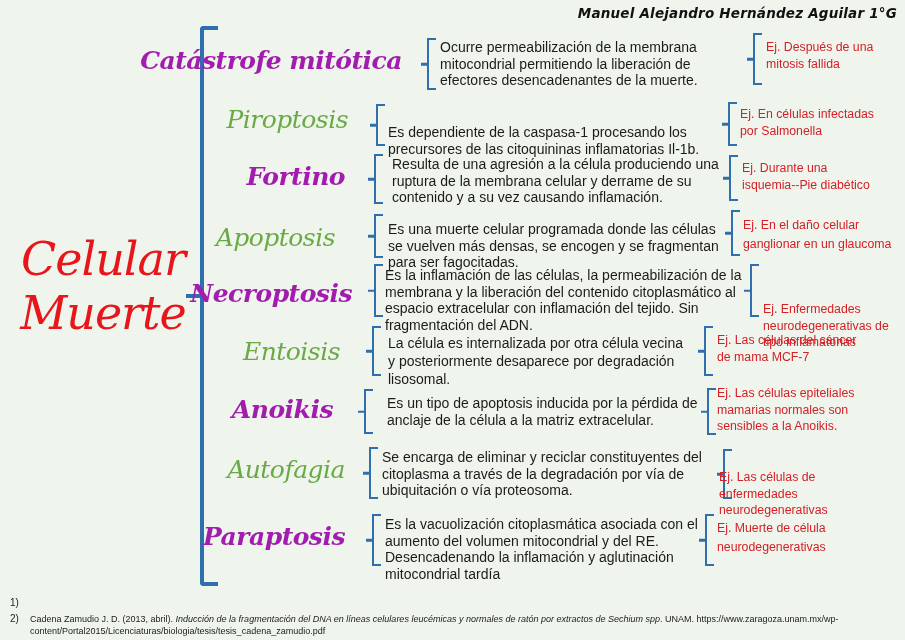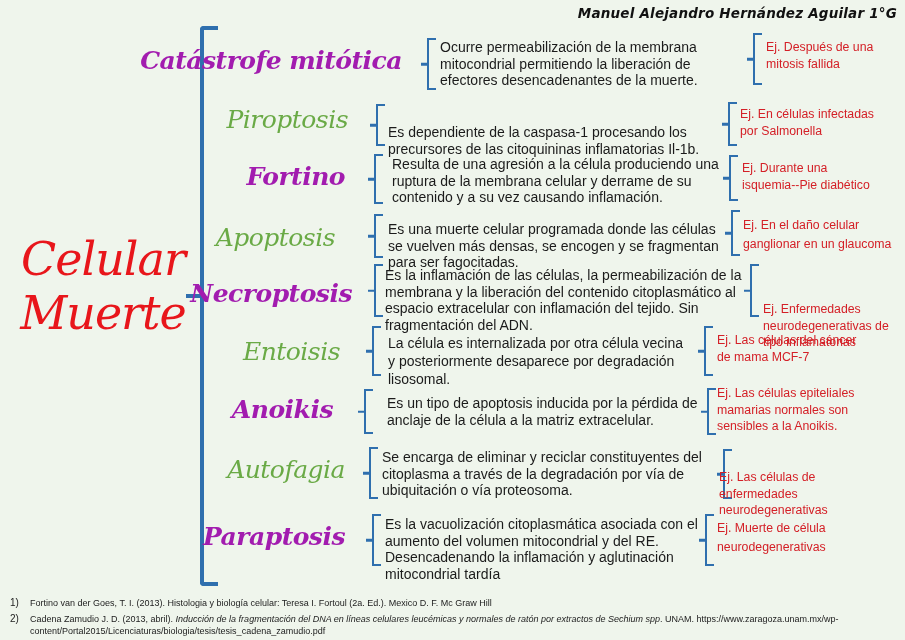--- a/index.html
+++ b/index.html
@@ -117,19 +117,18 @@
 
 <div class="term black" style="right:560px; top:522px;">Paraptosis</div>
 <div class="bracket" style="left:372px; top:514px; height:52px;"></div>
 <div class="desc" style="left:385px; top:516px; width:335px;">Es la vacuolización citoplasmática asociada con el aumento del volumen mitocondrial y del RE. Desencadenando la inflamación y aglutinación mitocondrial tardía</div>
 <div class="bracket" style="left:705px; top:514px; height:52px;"></div>
 <div class="ex" style="left:717px; top:519px; width:140px; line-height:19px;">Ej. Muerte de célula neurodegenerativas</div>
 
 <div class="refs">
   <div class="ref" style="margin-bottom:3px;">
     <span class="ref-num">1)</span>
-    <span class="ref-text">Fortino van der Goes, T. I. (2013). Histologia y biología celular: Teresa I. Fortoul (2a. Ed.). Mexico D. F. Mc Graw Hill</span>
   </div>
   <div class="ref">
     <span class="ref-num">2)</span>
     <span class="ref-text"><span>Cadena Zamudio J. D. (2013, abril). </span><i>Inducción de la fragmentación del DNA en líneas celulares leucémicas y normales de ratón por extractos de Sechium spp</i><span>. UNAM. https://www.zaragoza.unam.mx/wp-content/Portal2015/Licenciaturas/biologia/tesis/tesis_cadena_zamudio.pdf</span></span>
   </div>
 </div>
 
 </body></html>

